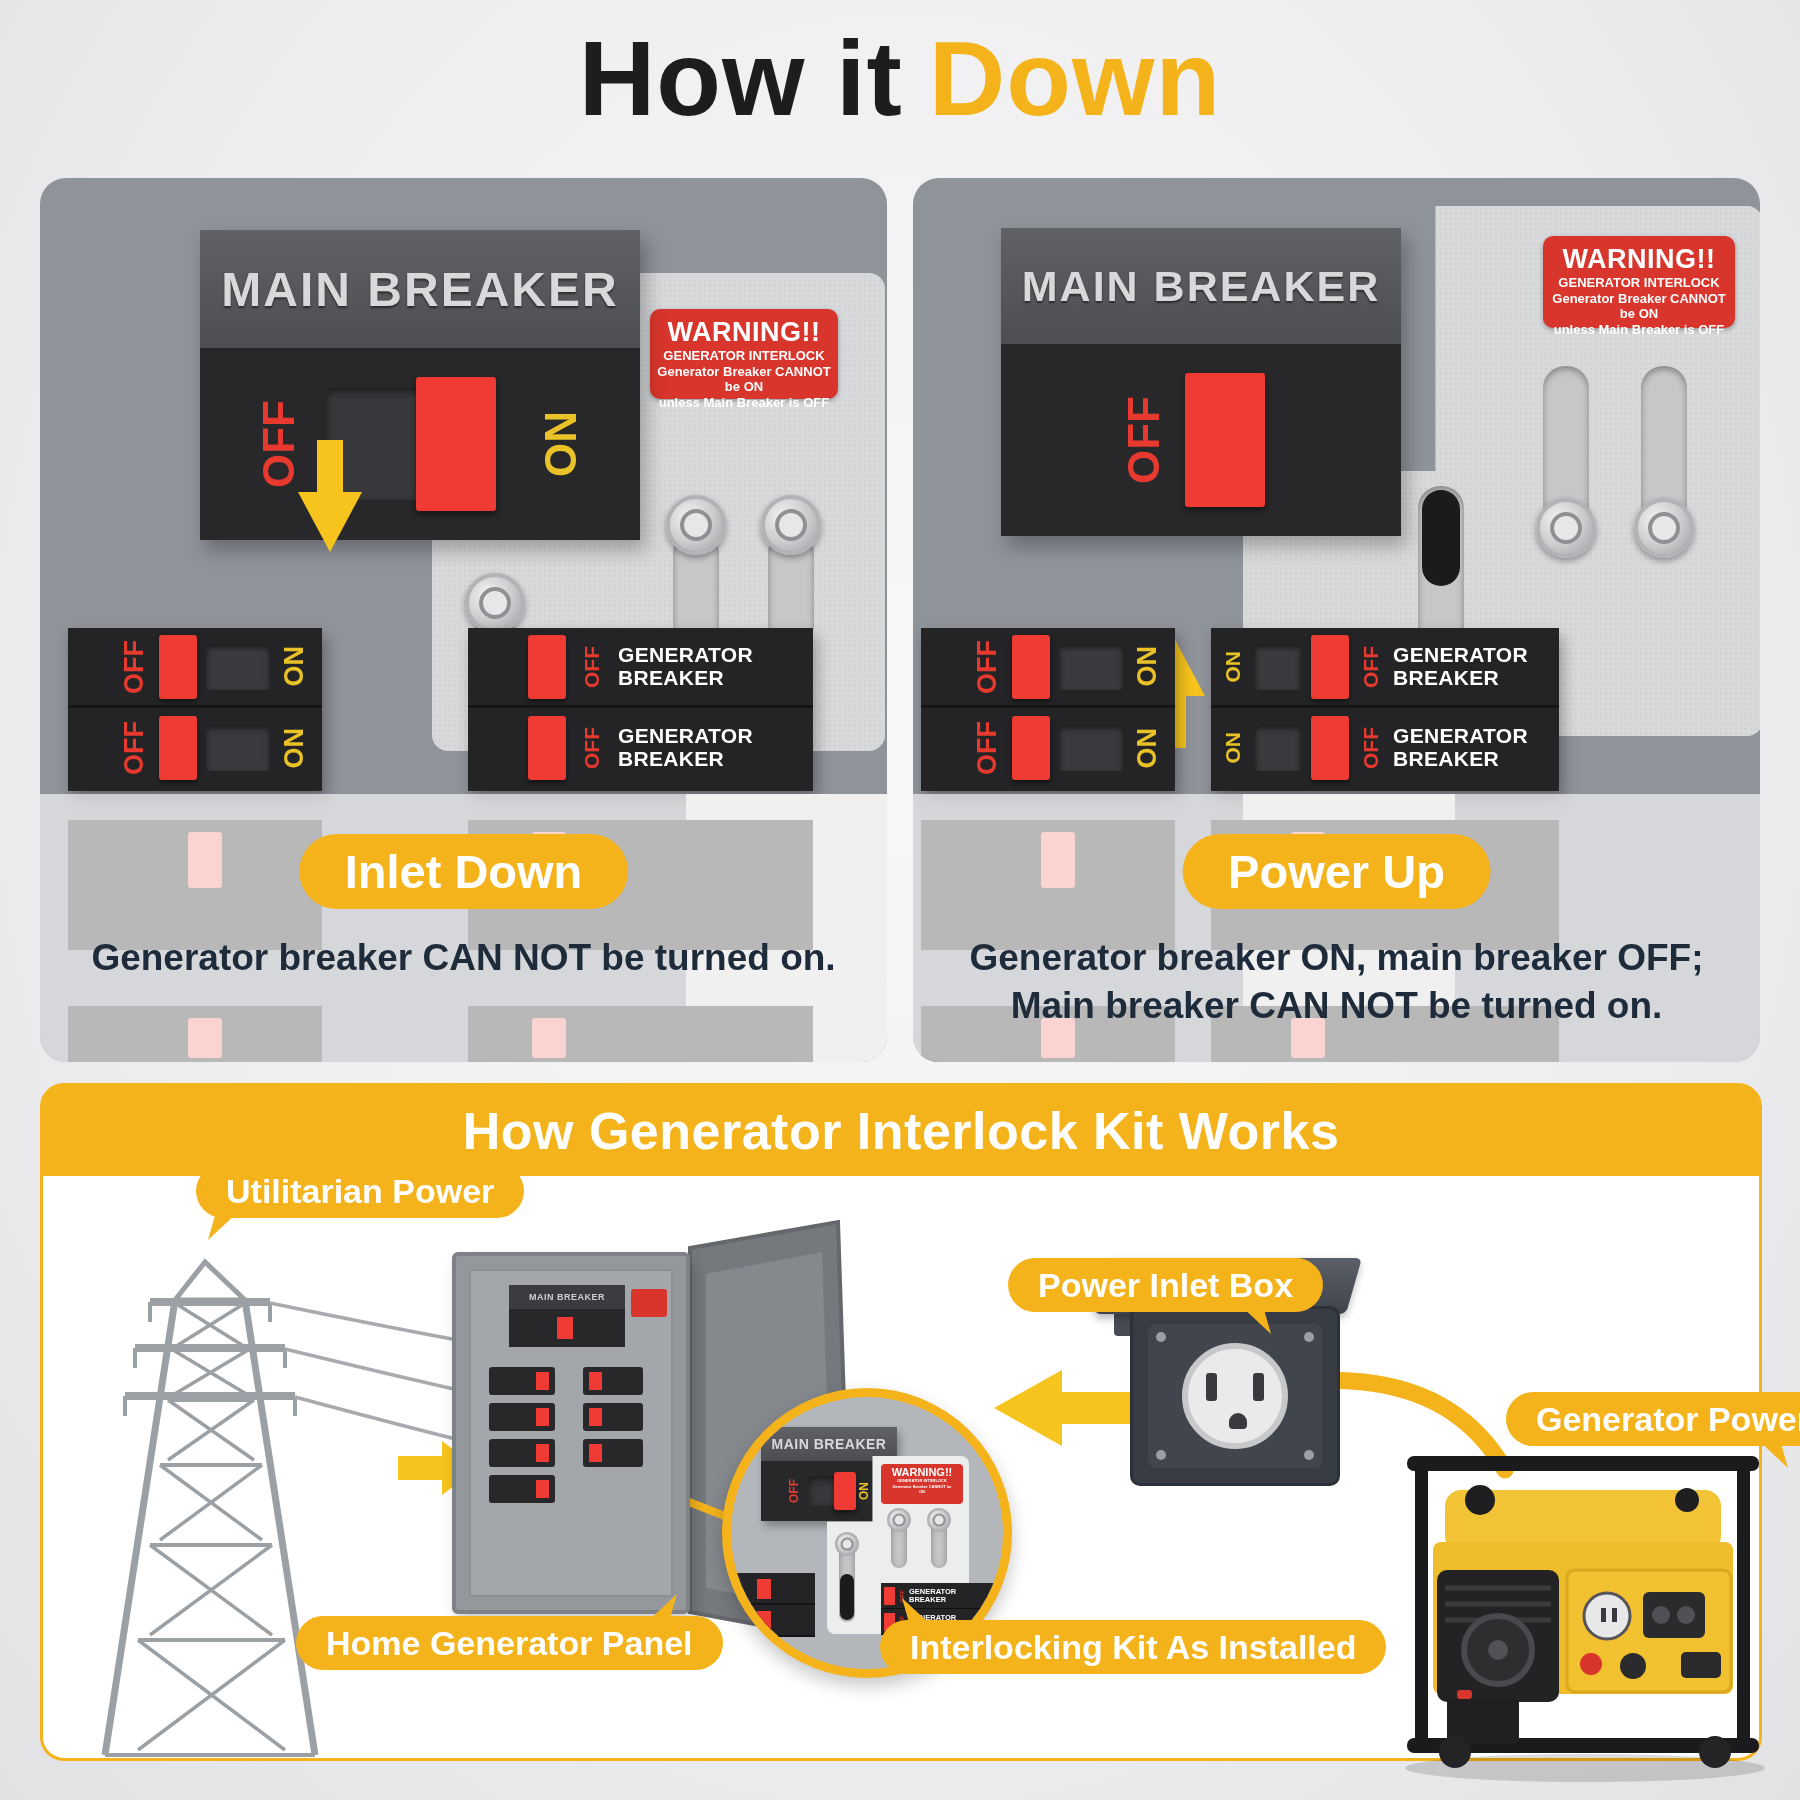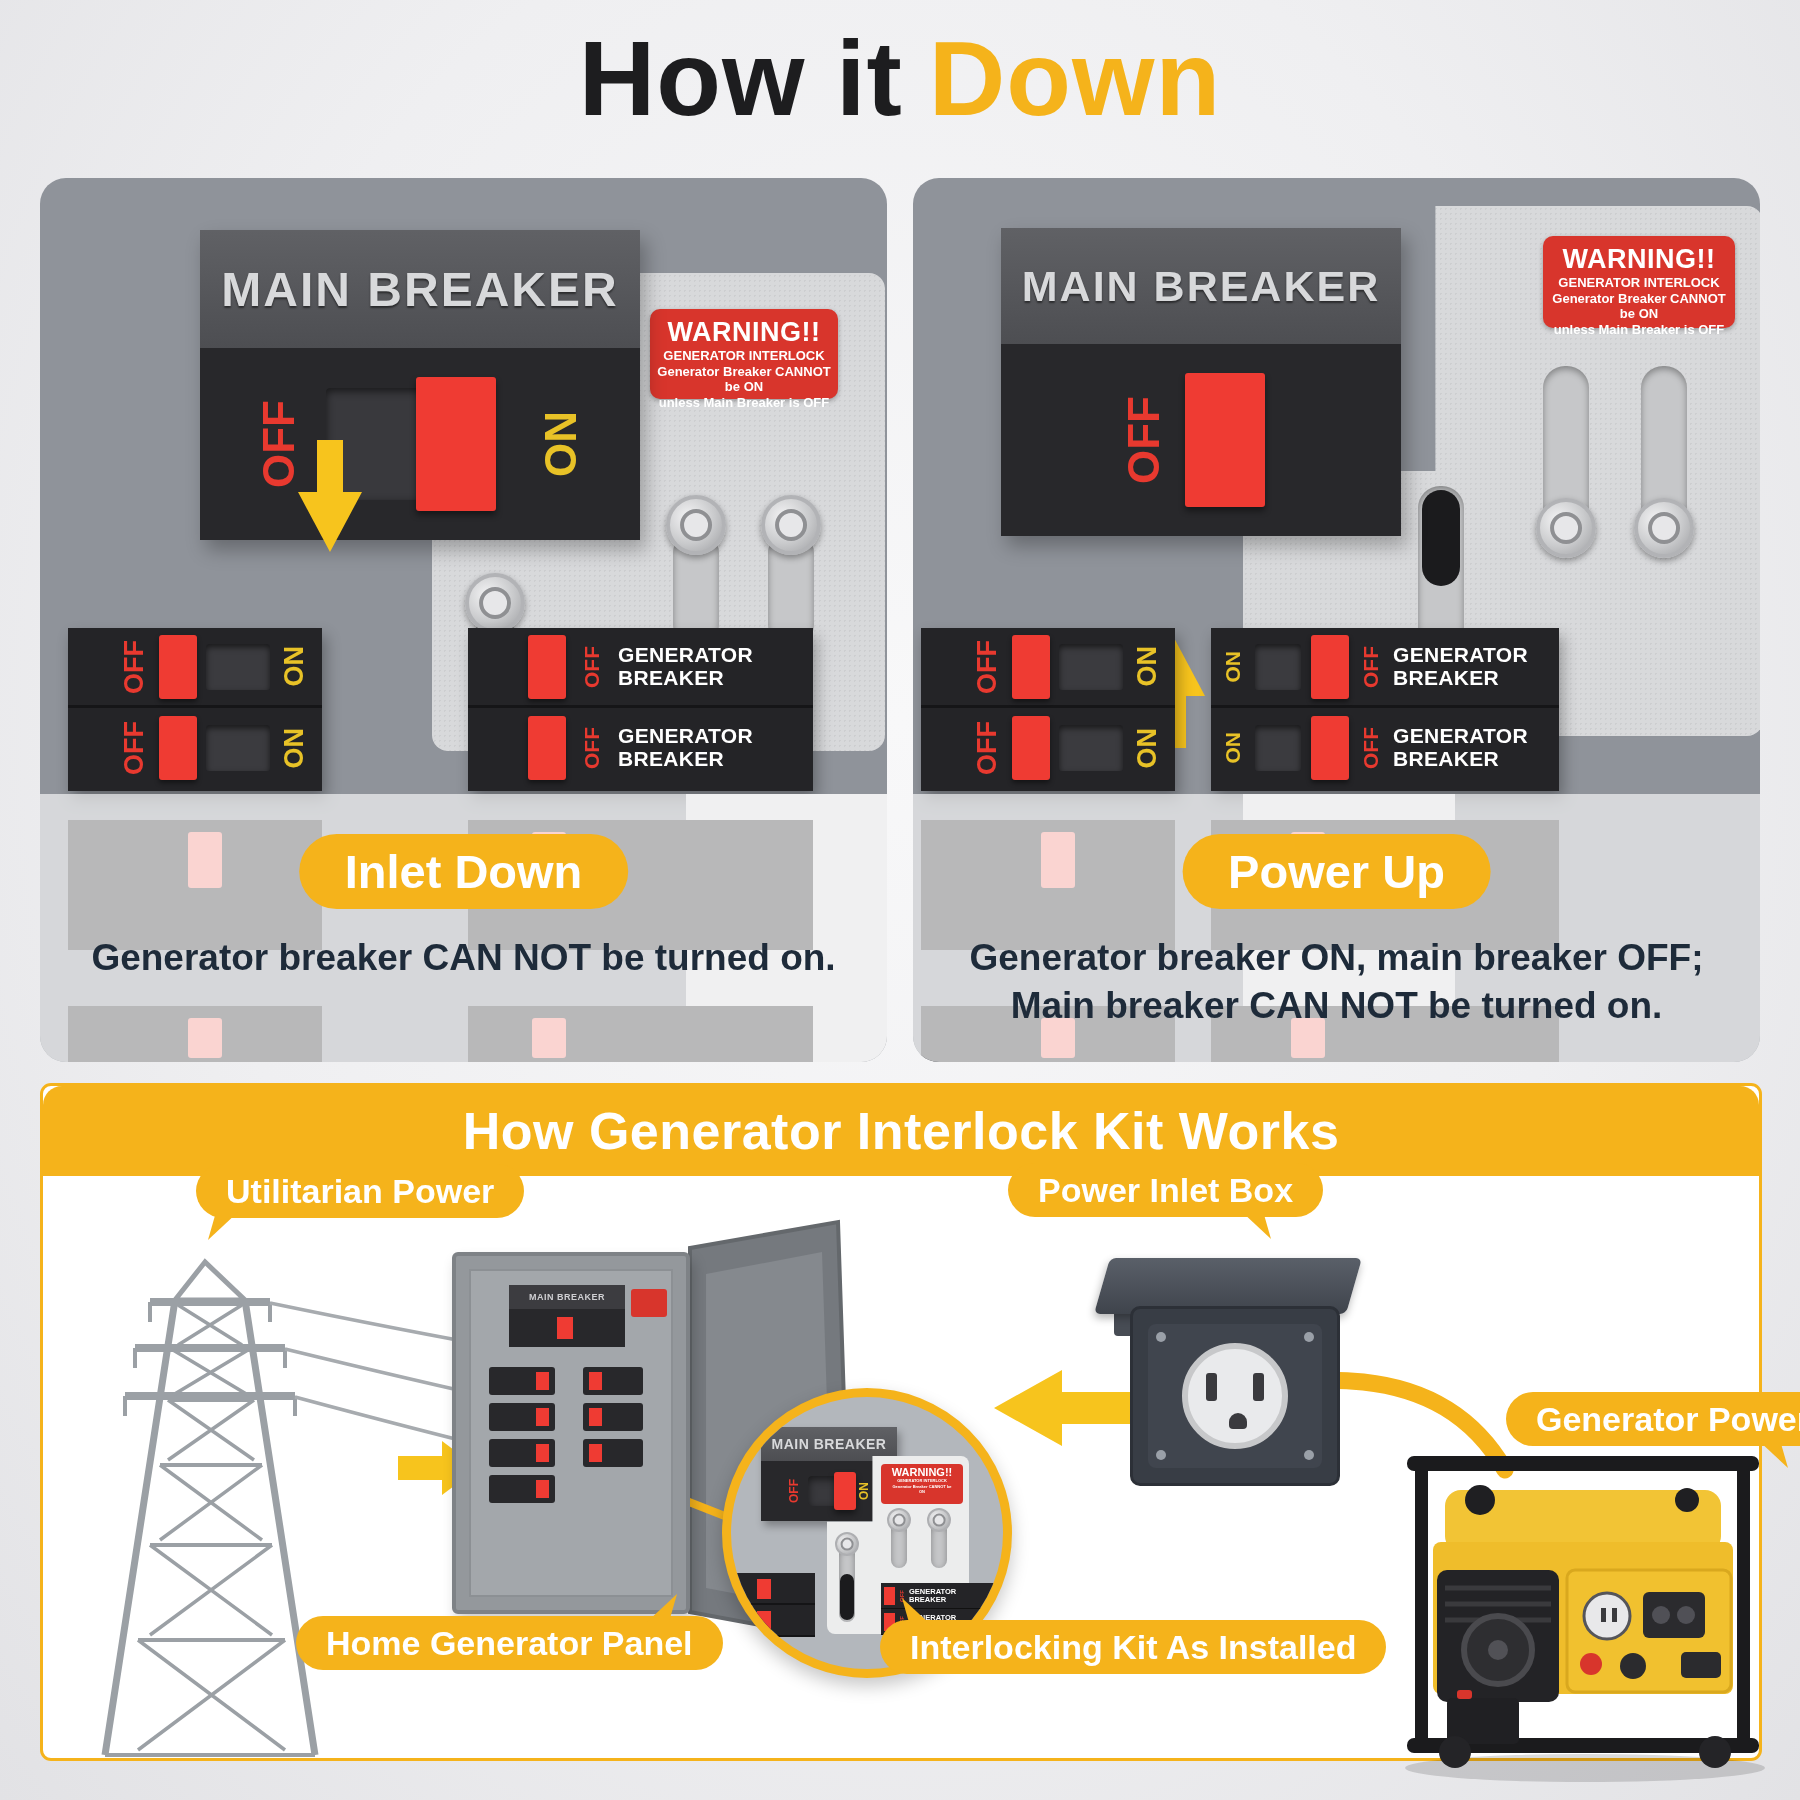--- a/index.html
+++ b/index.html
@@ -55,21 +55,21 @@
   
   .fade{position:absolute;left:0;right:0;top:616px;bottom:0;overflow:hidden;}
   .lightcol{position:absolute;top:0;height:100%;width:212px;background:#d6d7d9;}
   .ghost{position:absolute;background:#3e3f43;}
   .gnub{position:absolute;background:#f08a84;width:34px;height:56px;border-radius:3px;top:12px;}
   .fade .veil{position:absolute;inset:0;background:rgba(255,255,255,.63);}
   .action-pill{position:absolute;top:656px;left:50%;transform:translateX(-50%);background:var(--yellow);color:#fff;
     font-size:47px;font-weight:700;padding:10px 46px;border-radius:44px;white-space:nowrap;}
   .desc{position:absolute;top:756px;width:100%;text-align:center;color:var(--navy);font-size:37px;font-weight:600;line-height:1.3;}
   
-  .bottom-card{position:absolute;left:40px;top:1083px;width:1722px;height:678px;background:#fff;border:3px solid var(--yellow);border-radius:11px;}
+  .bottom-card{position:absolute;left:40px;top:1083px;width:1722px;height:678px;background:#fff;border:3px solid var(--yellow);border-radius:24px;}
   .bc-head{height:90px;background:var(--yellow);border-radius:19px 19px 0 0;display:flex;align-items:center;justify-content:center;
     color:#fff;font-size:52px;font-weight:700;letter-spacing:.5px;}
   
   .callout{position:absolute;background:var(--yellow);color:#fff;font-weight:700;font-size:34px;height:54px;line-height:54px;
     padding:0 30px;border-radius:27px;white-space:nowrap;z-index:6;}
   .tail{position:absolute;width:0;height:0;}
   .t-bl{left:16px;bottom:-22px;border-top:28px solid var(--yellow);border-right:22px solid transparent;transform:skewX(-16deg);}
   .t-br{right:56px;bottom:-22px;border-top:28px solid var(--yellow);border-left:22px solid transparent;transform:skewX(16deg);}
   .t-tr{right:50px;top:-22px;border-bottom:28px solid var(--yellow);border-left:22px solid transparent;transform:skewX(-16deg);}
   .t-tl{left:26px;top:-22px;border-bottom:28px solid var(--yellow);border-right:22px solid transparent;transform:skewX(16deg);}
@@ -447,21 +447,21 @@
       <rect x="62" y="278" width="72" height="46" rx="5" fill="#202023"></rect>
       <rect x="72" y="270" width="15" height="9" rx="3" fill="#D8352C"></rect>
       <circle cx="70" cy="332" r="16" fill="#242427"></circle>
         <circle cx="330" cy="332" r="16" fill="#242427"></circle>
     </svg>
   </div>
 
   <div class="callout" style="left:196px;top:1164px;">
     <span>Utilitarian Power</span><span class="tail t-bl"></span>
   </div>
-  <div class="callout" style="left:1008px;top:1163px;">
+  <div class="callout" style="left:1008px;top:1258px;">
     <span>Power Inlet Box</span><span class="tail t-br"></span>
   </div>
   <div class="callout" style="left:1506px;top:1392px;">
     <span>Generator Power</span><span class="tail t-br"></span>
   </div>
   <div class="callout" style="left:296px;top:1596px;margin-top:20px;">
     <span>Home Generator Panel</span><span class="tail t-tr"></span>
   </div>
   <div class="callout" style="left:880px;top:1620px;">
     <span>Interlocking Kit As Installed</span><span class="tail t-tl"></span>

